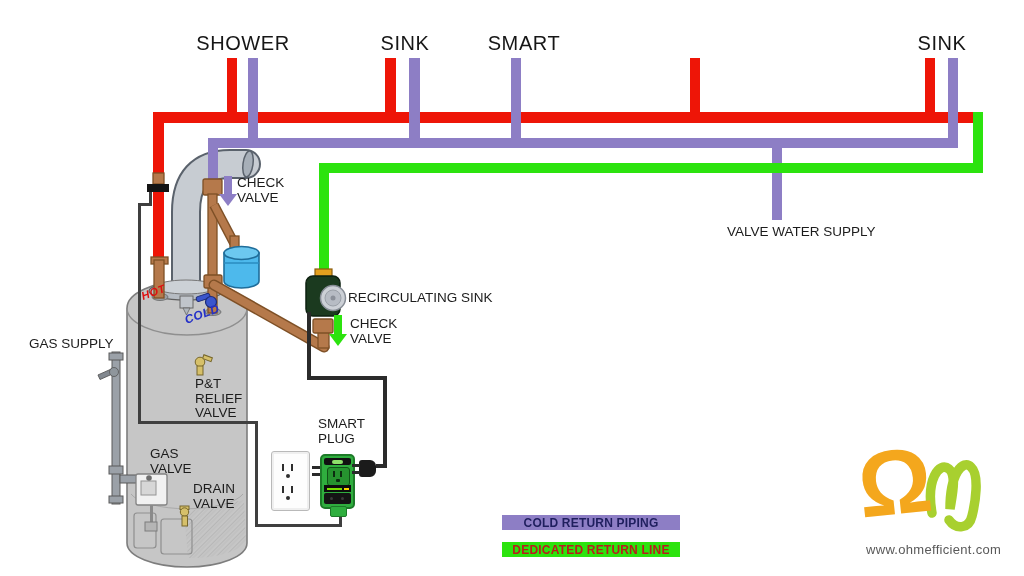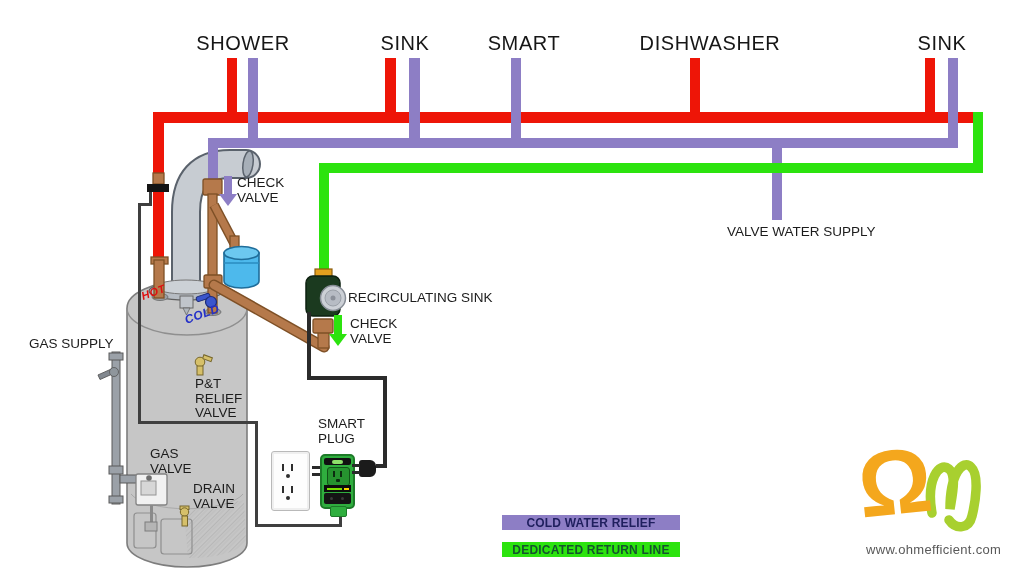--- a/index.html
+++ b/index.html
@@ -222,21 +222,20 @@
   <div class="prong" style="left:352px;top:471px;width:8px;height:3px"></div>
 
   <div class="ar-shaft cold" style="left:224px;top:176px;width:8px;height:19px"></div>
   <div class="ar-head" style="left:219px;top:194px;border-top:12px solid var(--cold)"></div>
   <div class="ar-shaft ret" style="left:334px;top:315px;width:8px;height:20px"></div>
   <div class="ar-head" style="left:329px;top:334px;border-top:12px solid var(--return)"></div>
 
   <div class="appliance" style="left:243px">SHOWER</div>
   <div class="appliance" style="left:405px">SINK</div>
   <div class="appliance" style="left:524px">SMART</div>
-  <div class="appliance" style="left:710px">DISHWASHER</div>
   <div class="appliance" style="left:942px">SINK</div>
 
 
   <div class="lbl" style="left:237px;top:176px">
     <div>CHECK</div>
     <div>VALVE</div>
   </div>
 
 
   <div class="lbl" style="left:348px;top:291px">RECIRCULATING SINK</div>
@@ -268,22 +267,22 @@
 
   <div class="lbl" style="left:318px;top:417px">
     <div>SMART</div>
     <div>PLUG</div>
   </div>
 
   <div class="rot-tag" style="left:141px;top:286px;color:var(--hotText);transform:rotate(-20deg)">HOT</div>
   <div class="rot-tag" style="left:184px;top:307px;color:var(--coldText);transform:rotate(-20deg);font-size:12px">COLD</div>
 
   <div class="legend-row" style="top: 515px; background: rgb(141, 126, 197); color: rgb(31, 31, 94);">
-    <span>COLD WATER RELIEF</span>
-  </div>
-  <div class="legend-row" style="top: 542px; background: rgb(44, 227, 14); color: #14532d; align-items: flex-end;">
+    <span>COLD RETURN PIPING</span>
+  </div>
+  <div class="legend-row" style="top: 542px; background: rgb(44, 227, 14); color: #b91c1c; align-items: flex-end;">
     <span>DEDICATED RETURN LINE</span>
   </div>
 
   <div class="omega">Ω</div>
   <div class="url">www.ohmefficient.com</div>
 
 </div>
 
 </body></html>

